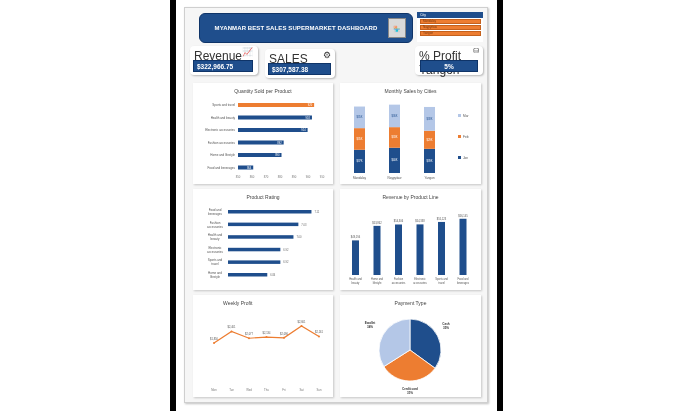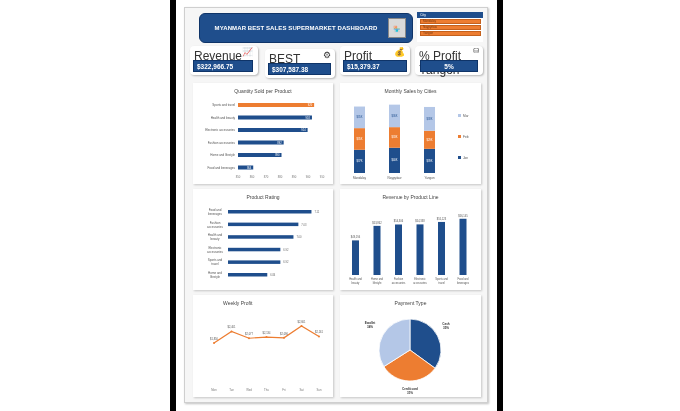--- a/index.html
+++ b/index.html
@@ -45,28 +45,23 @@
       <div class="slicer-item">Naypyitaw</div>
       <div class="slicer-item">Yangon</div>
     </div>
 
     <div class="kpi" style="left:5px;width:68px">
       <span class="kpi-label">Revenue</span>
       <span class="kpi-icon" style="color:#5b8bd1">📈</span>
       <div class="kpi-value" style="width:60px">$322,966.75</div>
     </div>
     <div class="kpi" style="left:80px;width:70px;top:41px">
-      <span class="kpi-label">BEST</span>
+      <span class="kpi-label">SALES</span>
       <span class="kpi-icon">⚙</span>
       <div class="kpi-value" style="width:63px">$307,587.38</div>
-    </div>
-    <div class="kpi" style="left:155px;width:70px">
-      <span class="kpi-label">Profit</span>
-      <span class="kpi-icon">💰</span>
-      <div class="kpi-value" style="width:64px">$15,379.37</div>
     </div>
     <div class="kpi" style="left:230px;width:68px">
       <span class="kpi-label">% Profit Yangon</span>
       <span class="kpi-icon" style="font-size:7px">⛁</span>
       <div class="kpi-value" style="width:58px;left:5px;text-align:center;padding-left:0">5%</div>
     </div>
 
     <div class="card" style="left:8px;top:75px;width:140px;height:101px">
       <div class="card-title">Quantity Sold per Product</div>
       <svg width="140" height="101">

